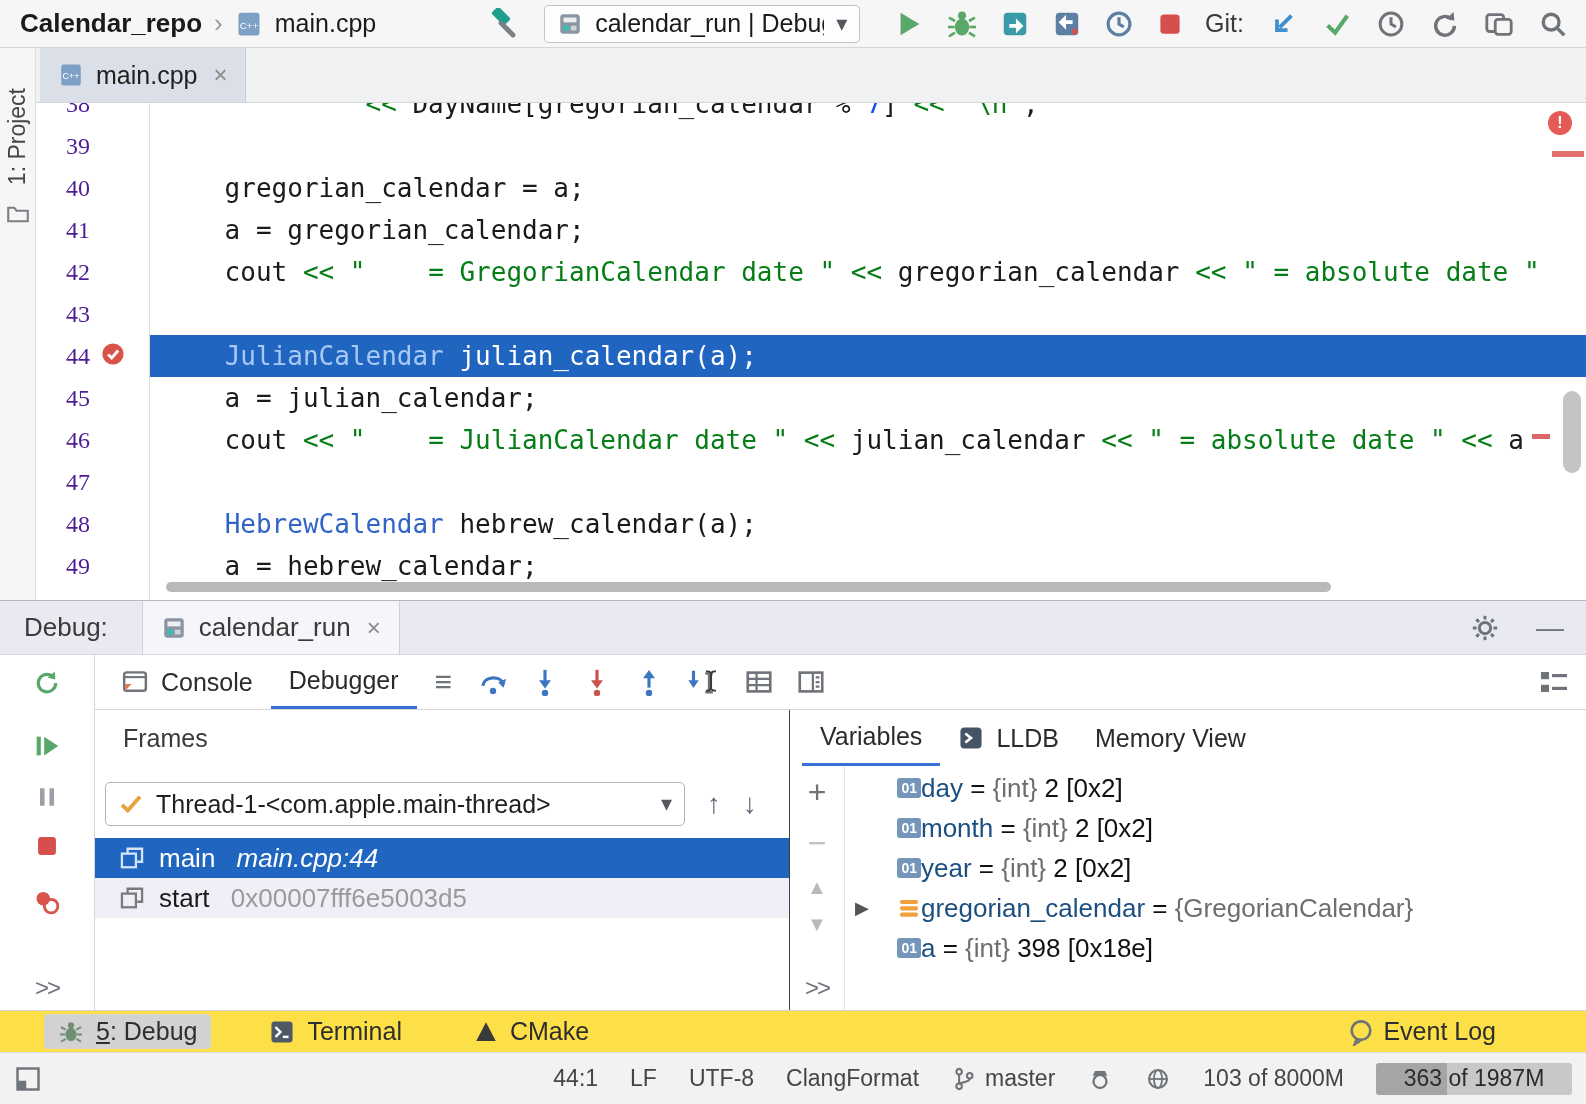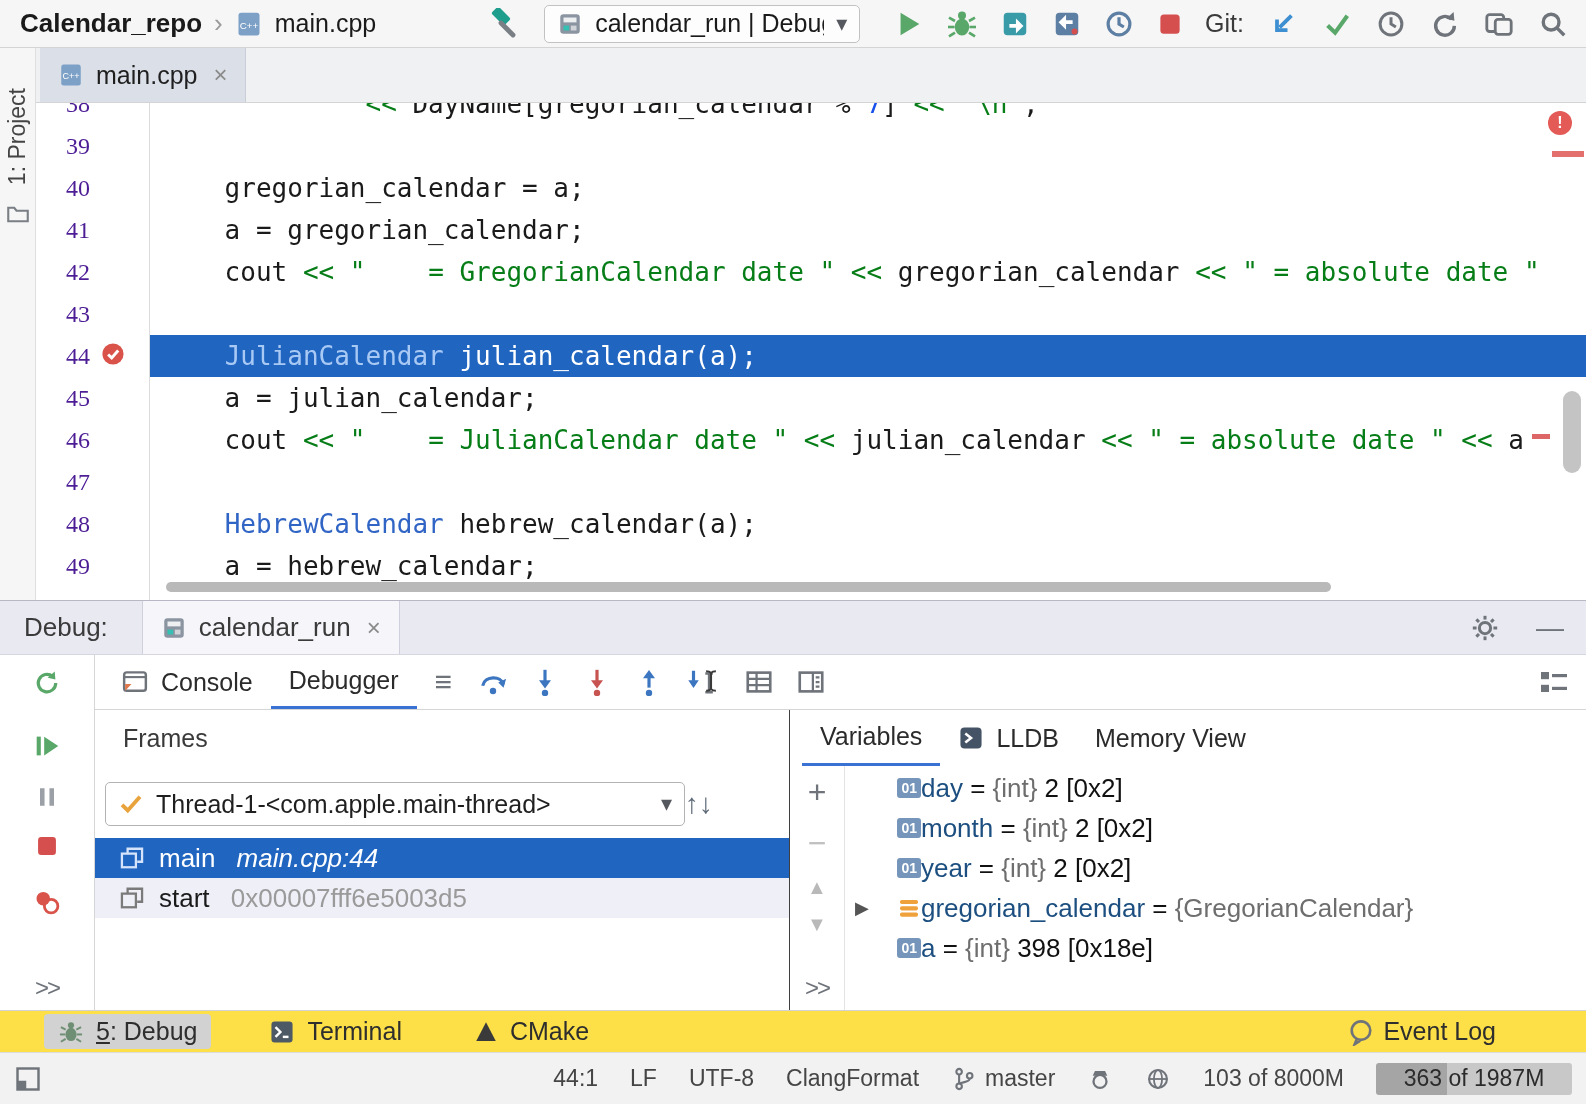--- a/index.html
+++ b/index.html
@@ -57,21 +57,21 @@
 .debug-main{flex:1;display:flex;flex-direction:column;min-width:0}
 .dtabs{height:55px;border-bottom:1px solid #d6d6d6;display:flex;align-items:center;padding-left:8px}
 .dtab{height:100%;display:flex;align-items:center;gap:12px;padding:0 18px;font-size:25px;color:#2b2b2b}
 .dtab.selected{border-bottom:3px solid #3a72d4}
 .hamb{font-size:30px;color:#6f737a;margin:0 18px}
 .steps{display:flex;align-items:center;gap:22px;margin-left:8px}
 .dtabs .dright{margin-left:auto;margin-right:16px}
 .debug-content{flex:1;display:flex;min-height:0}
 .frames{width:695px;flex:none;border-right:1px solid #404040;display:flex;flex-direction:column}
 .panel-title{height:56px;display:flex;align-items:center;padding-left:28px;font-size:25px;color:#3a3a3a}
-.thread-row{display:flex;align-items:center;padding:16px 10px 12px 10px}
+.thread-row{display:flex;align-items:center;gap:22px;padding:16px 10px 12px 10px}
 .thread-combo{width:580px;height:44px;border:1px solid #b3b3b3;border-radius:5px;background:#fff;display:flex;align-items:center;gap:12px;padding:0 12px;font-size:25px;color:#1f1f1f}
 .thread-combo .label{flex:1;white-space:nowrap;overflow:hidden}
 .arrow-btn{font-size:28px;color:#5f6b78}
 .frames-list{flex:1;overflow:hidden}
 .frame-row{height:40px;display:flex;align-items:center;gap:14px;padding-left:24px;font-size:26px;color:#7a7a7a;white-space:pre}
 .frame-row:nth-child(2){background:#efeff8}
 .frame-row .fn{color:#1a1a1a}
 .frame-row .loc{color:#1a1a1a;font-style:italic}
 .frame-row .loc.addr{color:#9a9a9a;font-style:normal}
 .frame-row.selected{background:#2065c0;color:#d5e4fa}

